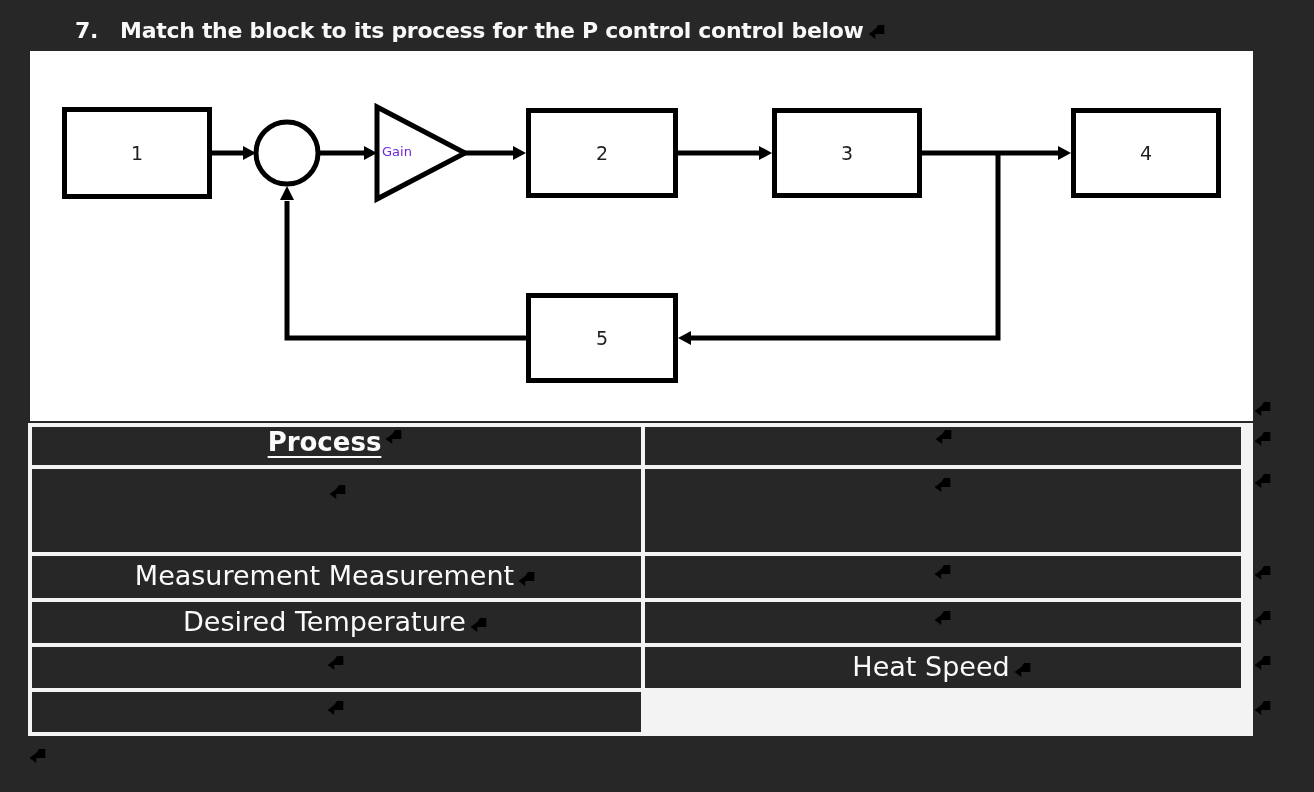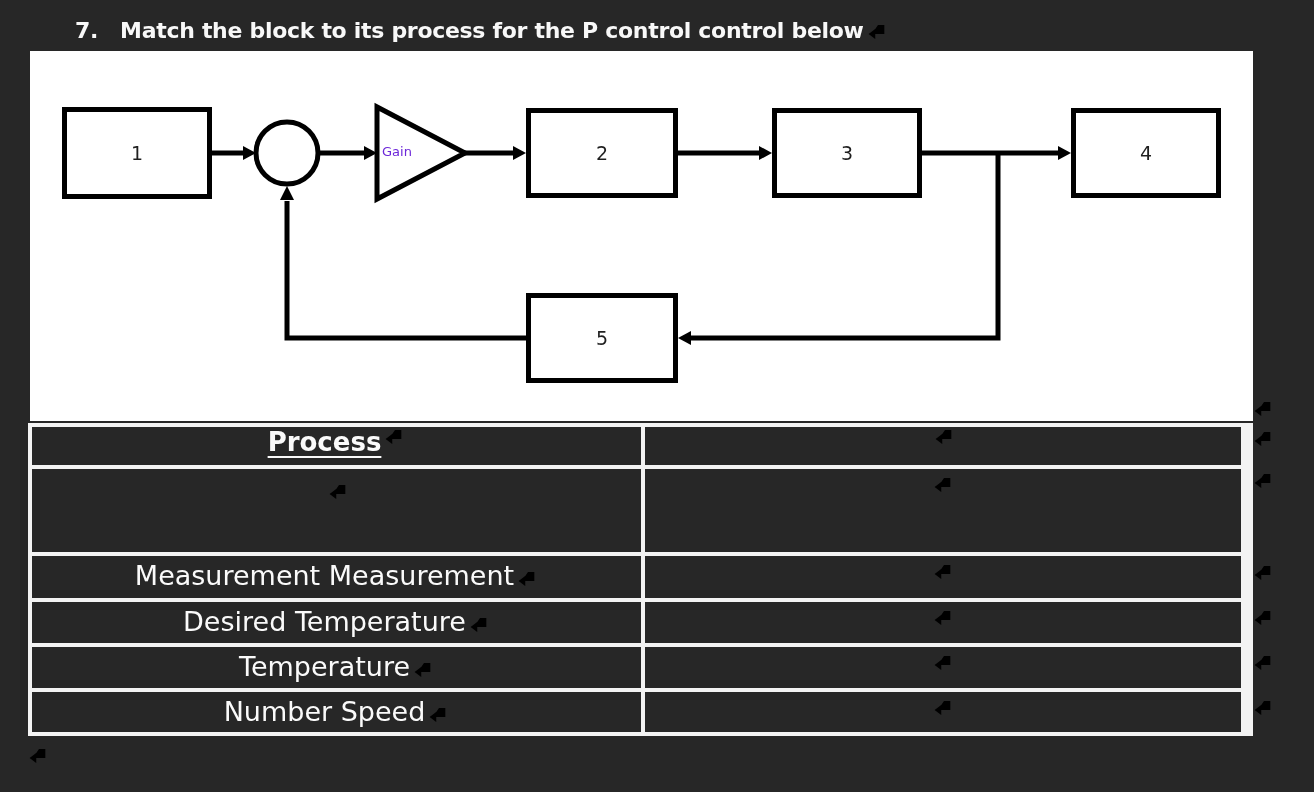--- a/index.html
+++ b/index.html
@@ -158,33 +158,28 @@
     <span class="wrapbox"><span>Desired Temperature</span><svg class="ret inline" viewBox="0 0 22 20">
           <use href="#ret-icon"></use>
         </svg></span>
   </div>
   <div class="cell answer">
     <svg class="ret" viewBox="0 0 22 20">
         <use href="#ret-icon"></use>
       </svg>
   </div>
 
-  <div class="cell">
-    <span class="wrapbox"><span>Temperature</span><svg class="ret inline" viewBox="0 0 22 20">
-          <use href="#ret-icon"></use>
-        </svg></span>
-  </div>
-  <div class="cell answer">
-    <svg class="ret" viewBox="0 0 22 20">
-        <use href="#ret-icon"></use>
-      </svg>
-  </div>
-
-  <div class="cell">
-    <span class="wrapbox"><span>Number Speed</span><svg class="ret inline" viewBox="0 0 22 20">
+  <div class="cell answer">
+    <svg class="ret" viewBox="0 0 22 20">
+        <use href="#ret-icon"></use>
+      </svg>
+  </div>
+
+  <div class="cell">
+    <span class="wrapbox"><span>Heat Speed</span><svg class="ret inline" viewBox="0 0 22 20">
           <use href="#ret-icon"></use>
         </svg></span>
   </div>
   <div class="cell answer">
     <svg class="ret" viewBox="0 0 22 20">
         <use href="#ret-icon"></use>
       </svg>
   </div>
 
 </div>

